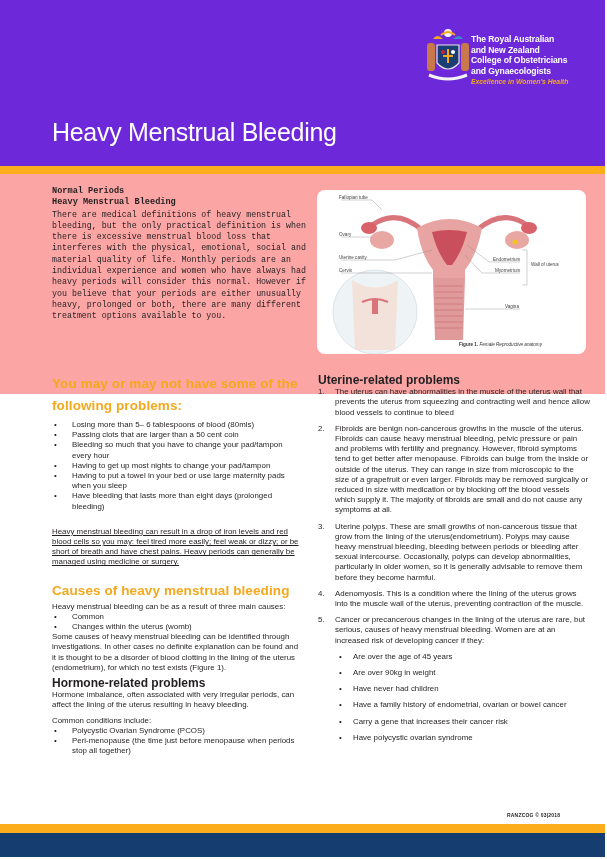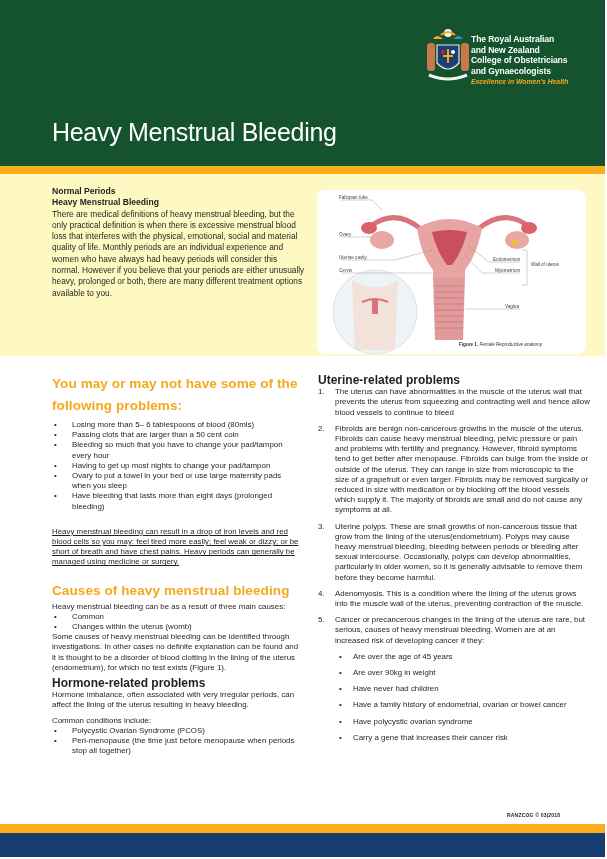--- a/index.html
+++ b/index.html
@@ -1,26 +1,26 @@
 <!DOCTYPE html>
 <html><head>
 <meta charset="utf-8">
 <style>
   * { margin:0; padding:0; box-sizing:border-box; }
   html, body { width:607px; height:859px; overflow:hidden; background:#ffffff; }
   body { font-family:"Liberation Sans", sans-serif; color:#231f20; position:relative; }
 
-  .header { position:absolute; left:0; top:0; width:605px; height:166px; background:#14532d; }
+  .header { position:absolute; left:0; top:0; width:605px; height:166px; background:#6d28d9; }
   .crest { position:absolute; left:423px; top:25px; width:50px; height:60px; }
   .org-name { position:absolute; left:471px; top:34px; color:#ffffff; font-weight:bold; font-size:8.6px; line-height:10.6px; letter-spacing:-0.1px; }
   .org-tag { position:absolute; left:471px; top:78px; color:#f5a81c; font-weight:bold; font-style:italic; font-size:6.8px; }
   .page-title { position:absolute; left:52px; top:118px; color:#ffffff; font-size:25px; font-weight:normal; letter-spacing:-0.3px; }
   .header-stripe { position:absolute; left:0; top:166px; width:605px; height:8px; background:#fbad1c; }
 
-  .intro { position:absolute; left:0; top:174px; width:605px; height:182px; background:#fef9c3; }
+  .intro { position:absolute; left:0; top:174px; width:605px; height:220px; background:#fca5a5;font-family:Liberation Mono, monospace; }
   .intro-text { position:absolute; left:52px; top:12px; width:255px; font-size:8.3px; line-height:11.3px; color:#231f20; }
   .intro-text h3 { font-size:8.6px; font-weight:bold; margin-bottom:0; }
   .intro-text p { margin-bottom:10px; }
 
   .figure-card { position:absolute; left:317px; top:190px; width:269px; height:164px; background:#ffffff; border-radius:8px; overflow:hidden; }
   .figure-card svg { position:absolute; left:0; top:0; }
   .fig-label { position:absolute; font-size:4.6px; color:#444; }
   .fig-caption { position:absolute; left:142px; top:152px; font-size:4.6px; color:#333; }
   .fig-caption b { font-weight:bold; }
   .fig-caption i { font-style:italic; }
@@ -139,21 +139,21 @@
   </div>
 </div>
 
 <div class="left-col">
   <h2 class="orange-h">You may or may not have some of the following problems:</h2>
   <ul class="bul">
     <li>Losing more than 5– 6 tablespoons of blood (80mls)</li>
     <li>Passing clots that are larger than a 50 cent coin</li>
     <li>Bleeding so much that you have to change your pad/tampon every hour</li>
     <li>Having to get up most nights to change your pad/tampon</li>
-    <li>Ovary to put a towel in your bed or use large maternity pads when you sleep</li>
+    <li>Having to put a towel in your bed or use large maternity pads when you sleep</li>
     <li>Have bleeding that lasts more than eight days (prolonged bleeding)</li>
   </ul>
   <p class="para" style="margin-top:15px">Heavy menstrual bleeding can result in a drop of iron levels and red blood cells so you may: feel tired more easily; feel weak or dizzy; or be short of breath and have chest pains. Heavy periods can generally be managed using medicine or surgery.</p>
 
   <h2 class="orange-h" style="margin-top:12px">Causes of heavy menstrual bleeding</h2>
   <p>Heavy menstrual bleeding can be as a result of three main causes:</p>
   <ul class="bul" style="margin-top:0">
     <li>Common</li>
     <li>Changes within the uterus (womb)</li>
   </ul>
@@ -174,22 +174,22 @@
     <li><span class="n">1.</span><span>The uterus can have abnormalities in the muscle of the uterus wall that prevents the uterus from squeezing and contracting well and hence allow blood vessels to continue to bleed</span></li>
     <li><span class="n">2.</span><span>Fibroids are benign non-cancerous growths in the muscle of the uterus. Fibroids can cause heavy menstrual bleeding, pelvic pressure or pain and problems with fertility and pregnancy. However, fibroid symptoms tend to get better after menopause. Fibroids can bulge from the inside or outside of the uterus. They can range in size from microscopic to the size of a grapefruit or even larger. Fibroids may be removed surgically or reduced in size with medication or by blocking off the blood vessels which supply it. The majority of fibroids are small and do not cause any symptoms at all.</span></li>
     <li><span class="n">3.</span><span>Uterine polyps. These are small growths of non-cancerous tissue that grow from the lining of the uterus(endometrium). Polyps may cause heavy menstrual bleeding, bleeding between periods or bleeding after sexual intercourse. Occasionally, polyps can develop abnormalities, particularly in older women, so it is generally advisable to remove them before they become harmful.</span></li>
     <li><span class="n">4.</span><span>Adenomyosis. This is a condition where the lining of the uterus grows into the muscle wall of the uterus, preventing contraction of the muscle.</span></li>
     <li><span class="n">5.</span><span>Cancer or precancerous changes in the lining of the uterus are rare, but serious, causes of heavy menstrual bleeding. Women are at an increased risk of developing cancer if they:</span>
       <ul class="bul2">
         <li>Are over the age of 45 years</li>
         <li>Are over 90kg in weight</li>
         <li>Have never had children</li>
         <li>Have a family history of endometrial, ovarian or bowel cancer</li>
+        <li>Carry a gene that increases their cancer risk</li>
         <li>Have polycystic ovarian syndrome</li>
-        <li>Carry a gene that increases their cancer risk</li>
       </ul>
     </li>
   </ol>
 </div>
 
 <div class="copyright">RANZCOG © 03|2018</div>
 <div class="footer-stripe"></div>
 <div class="footer"></div>
 
 </body></html>

